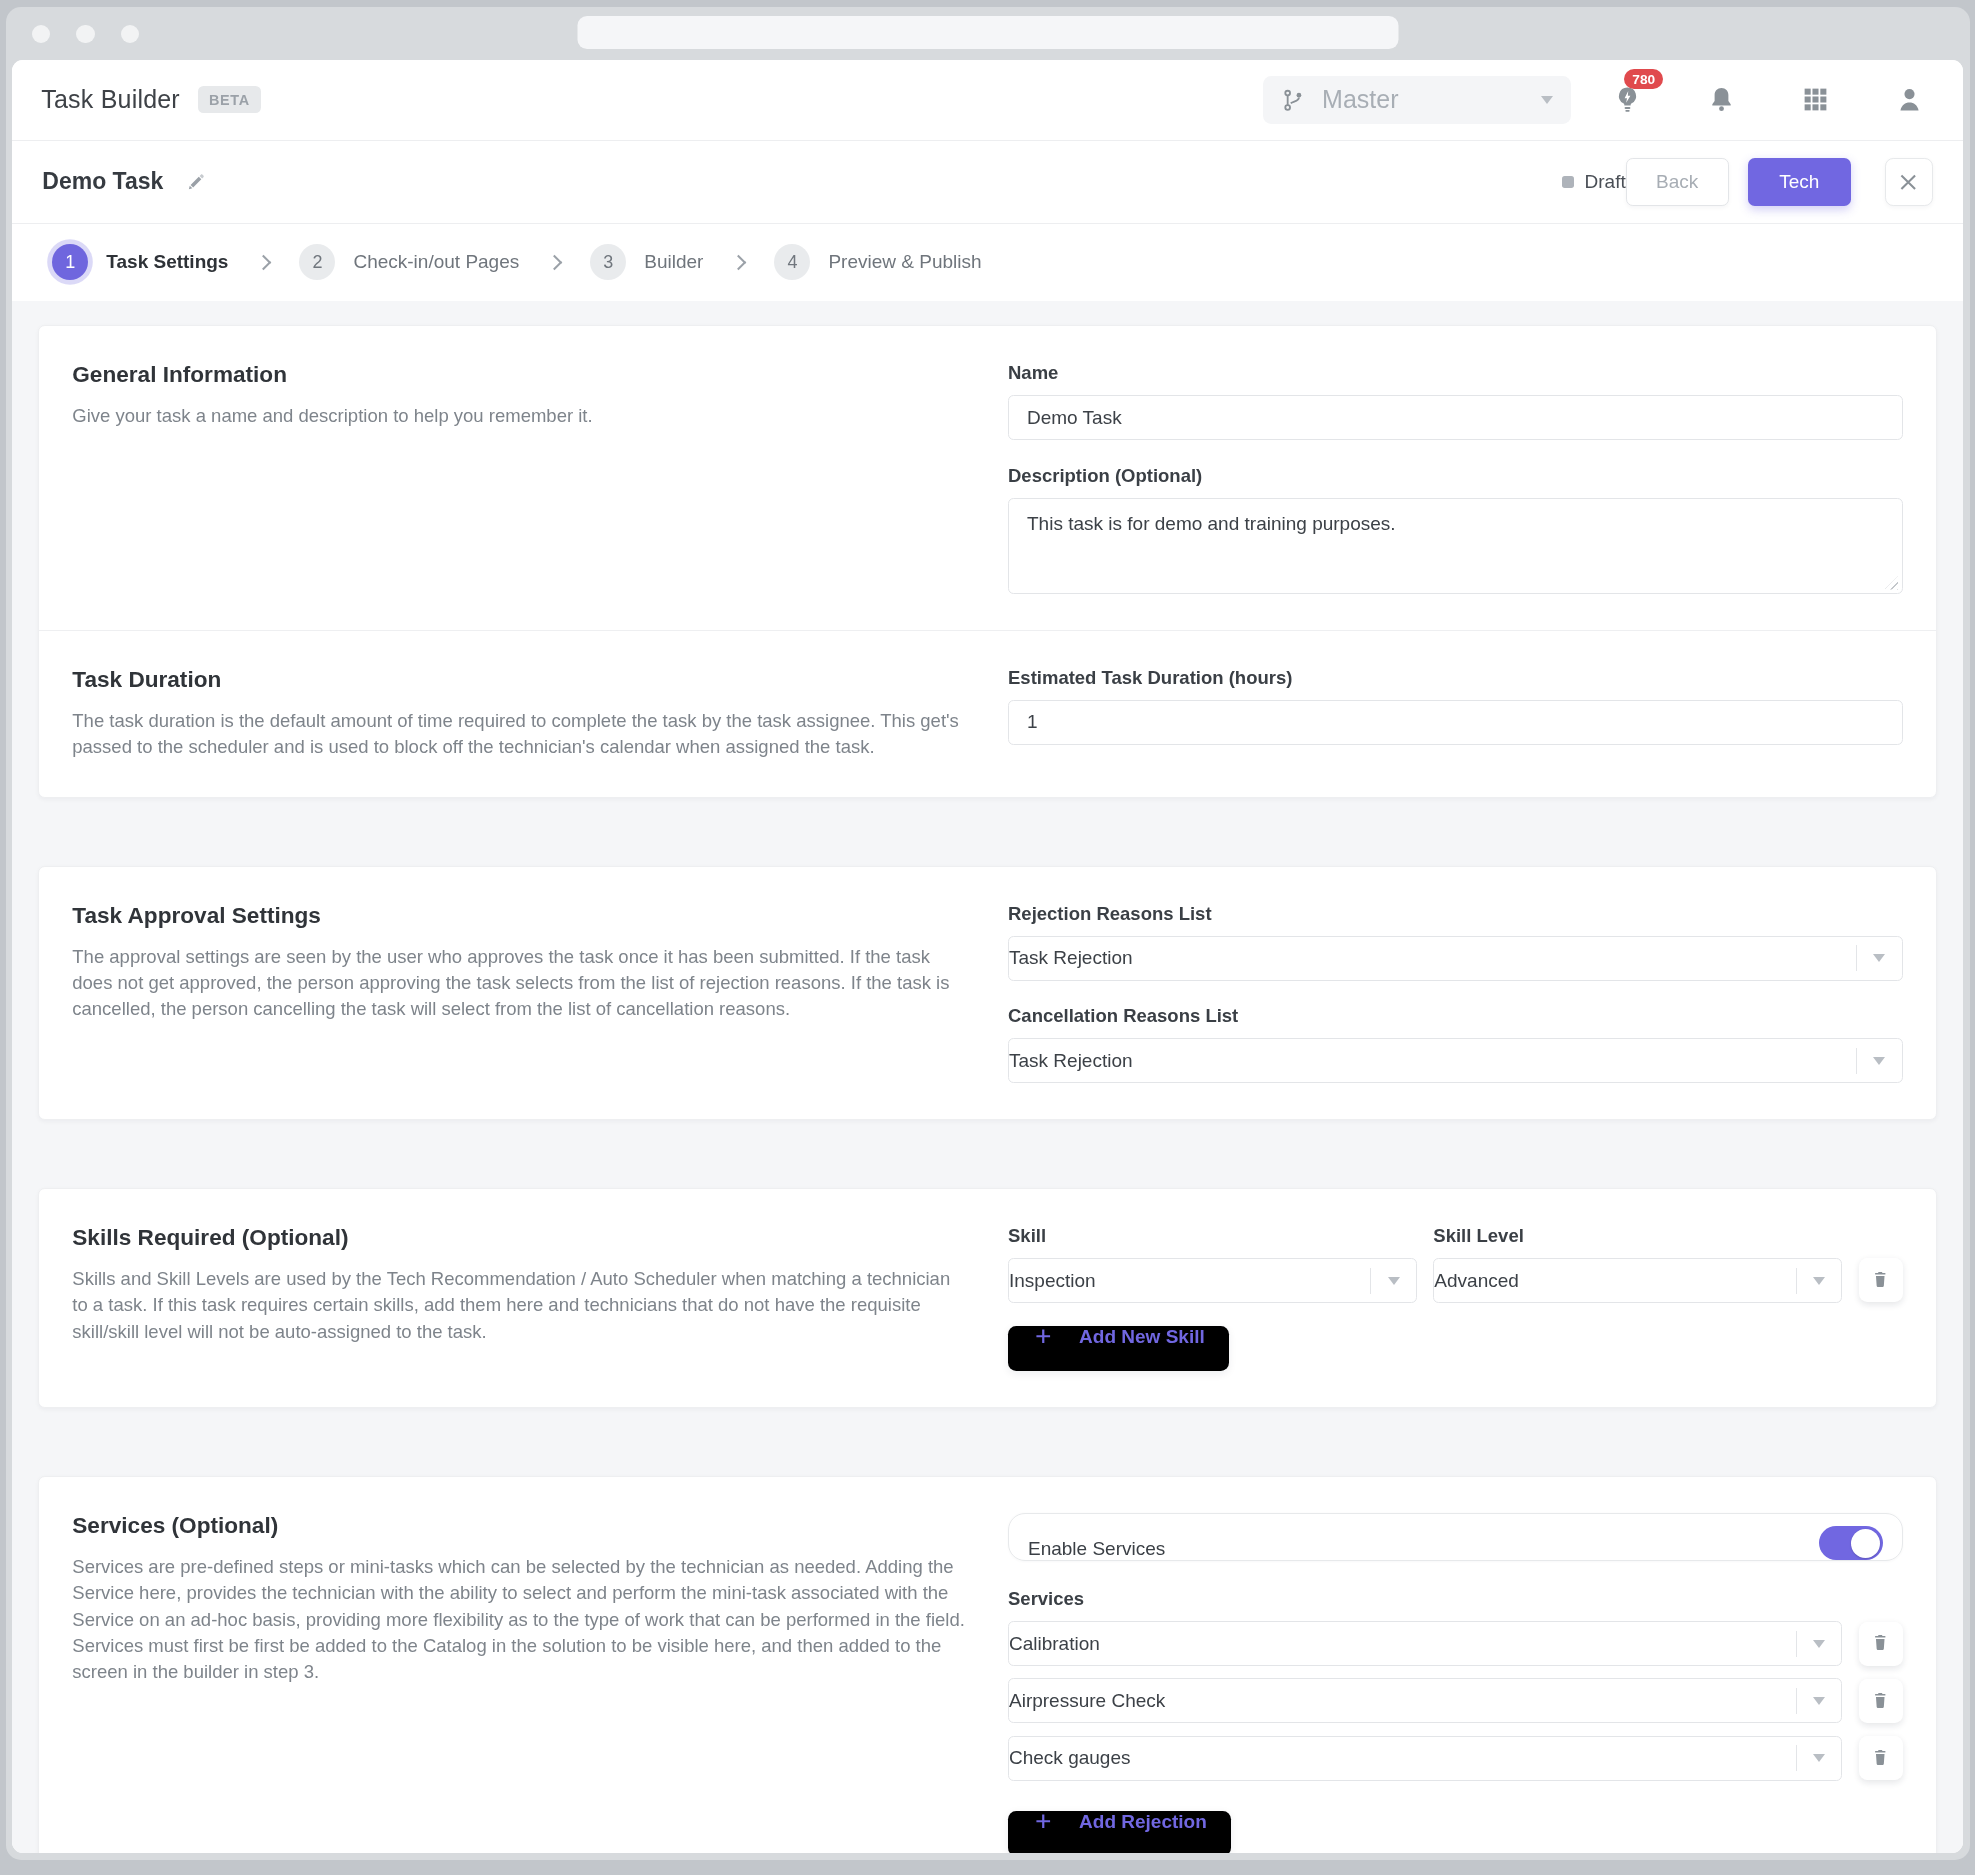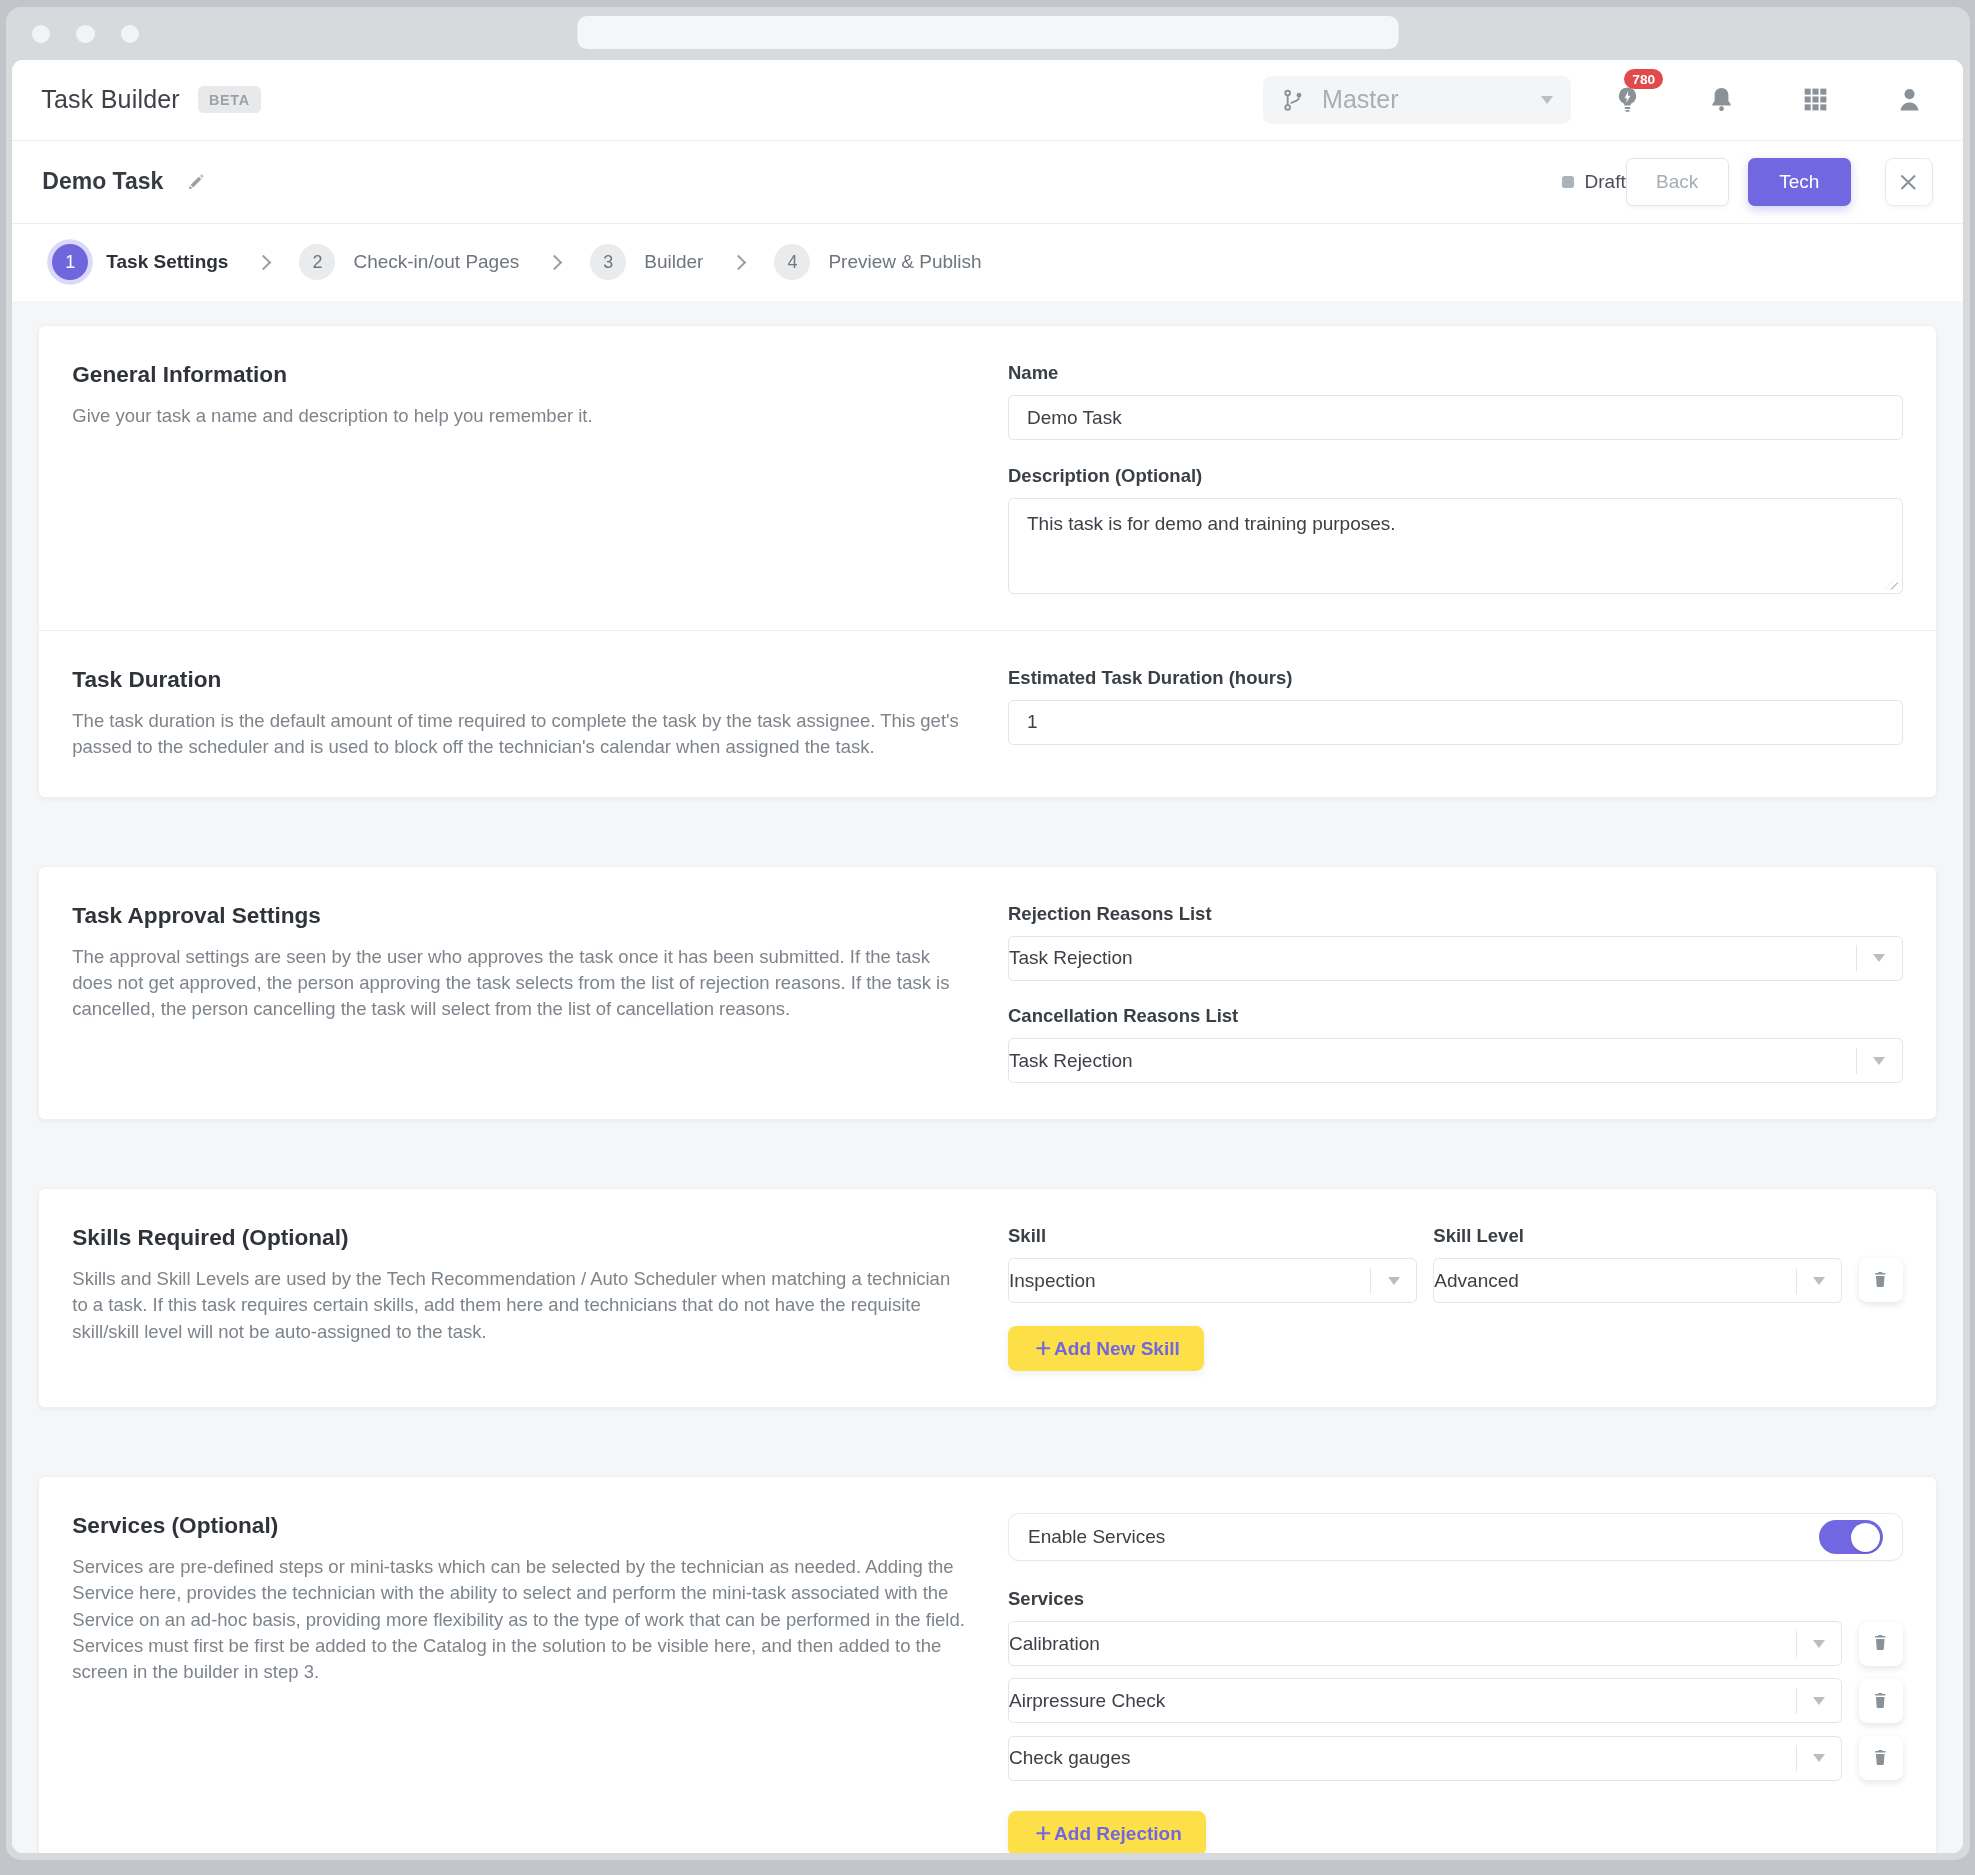--- a/index.html
+++ b/index.html
@@ -79,23 +79,23 @@
   .resize-handle{position:absolute;right:3.4px;bottom:3.4px;width:13.7px;height:13.7px;
     background:repeating-linear-gradient(135deg,transparent 0 3.4px,#C3C7CB 3.4px 4.8px);
     clip-path:polygon(100% 0,100% 100%,0 100%);}
   .select{height:45px;border:0.7px solid var(--border);border-radius:5.5px;background:#fff;display:flex;align-items:center;font-size:19px;color:#3C4147;cursor:pointer;}
   .select-val{flex:1;}
   .select-sep{width:0.7px;height:26px;background:var(--border);flex:none;}
   .select .caret-down{margin:0 16.4px;flex:none;}
   .skill-grid{display:grid;grid-template-columns:1fr 1fr 44px;column-gap:16.4px;align-items:end;}
   .trash-btn{width:44px;height:44px;background:#fff;border-radius:8.2px;box-shadow:0 2.1px 6.8px rgba(20,30,50,.1);display:flex;align-items:center;justify-content:center;cursor:pointer;align-self:end;margin-bottom:0.7px;}
   .trash-btn svg{width:20.5px;height:20.5px;fill:#8A9197;}
-  .add-btn{display:inline-flex;align-items:center;height:45px;padding:0 24.6px;background:#fde047;border-radius:8.2px;box-shadow:0 2.1px 8.2px rgba(20,30,50,.07);color:var(--accent);font-size:19px;font-weight:700;gap:1px;cursor:pointer;margin-top:23px;}
+  .add-btn{display:inline-flex;align-items:flex-start;height:45px;padding:0 24.6px;background:#000000;border-radius:8.2px;box-shadow:0 2.1px 8.2px rgba(20,30,50,.07);color:var(--accent);font-size:19px;font-weight:700;gap:26px;cursor:pointer;margin-top:23px;}
   .add-btn svg{width:20.5px;height:20.5px;stroke:var(--accent);stroke-width:2.6;}
-  .enable-row{height:48px;border:0.7px solid #E7E9EB;border-radius:11px;display:flex;align-items:center;justify-content:space-between;padding:0 19px;box-shadow:0 0.7px 2.7px rgba(20,30,50,.03);margin-bottom:27px;}
+  .enable-row{height:48px;border:0.7px solid #E7E9EB;border-radius:17px;display:flex;align-items:flex-end;justify-content:space-between;padding:0 19px;box-shadow:0 0.7px 2.7px rgba(20,30,50,.03);margin-bottom:27px;}
   .enable-label{font-size:19px;color:#3A3F45;}
   .toggle{width:64px;height:34px;border-radius:17px;background:var(--accent);position:relative;cursor:pointer;flex:none;}
   .toggle-knob{position:absolute;right:2.7px;top:2.7px;width:29px;height:29px;border-radius:50%;background:#fff;box-shadow:0 0.7px 2.1px rgba(0,0,0,.2);}
   .service-row{display:grid;grid-template-columns:1fr 44px;column-gap:16.4px;margin-bottom:12.3px;align-items:center;}
   .service-row .trash-btn{align-self:center;margin-bottom:0;}
 </style>
 </head>
 <body>
 
 <div class="window">

